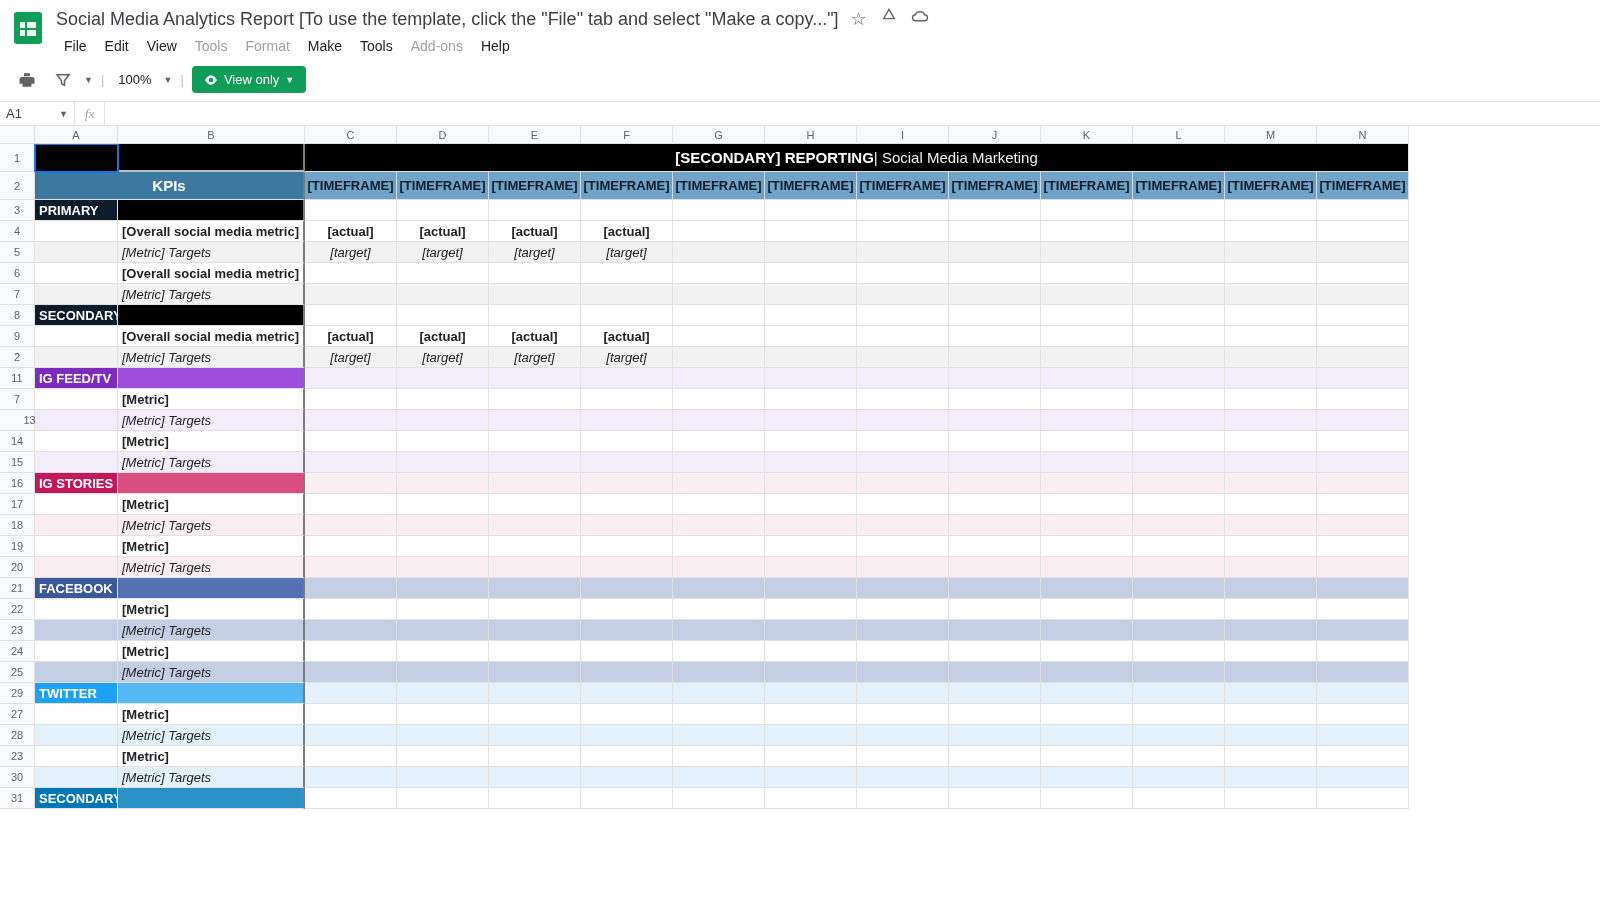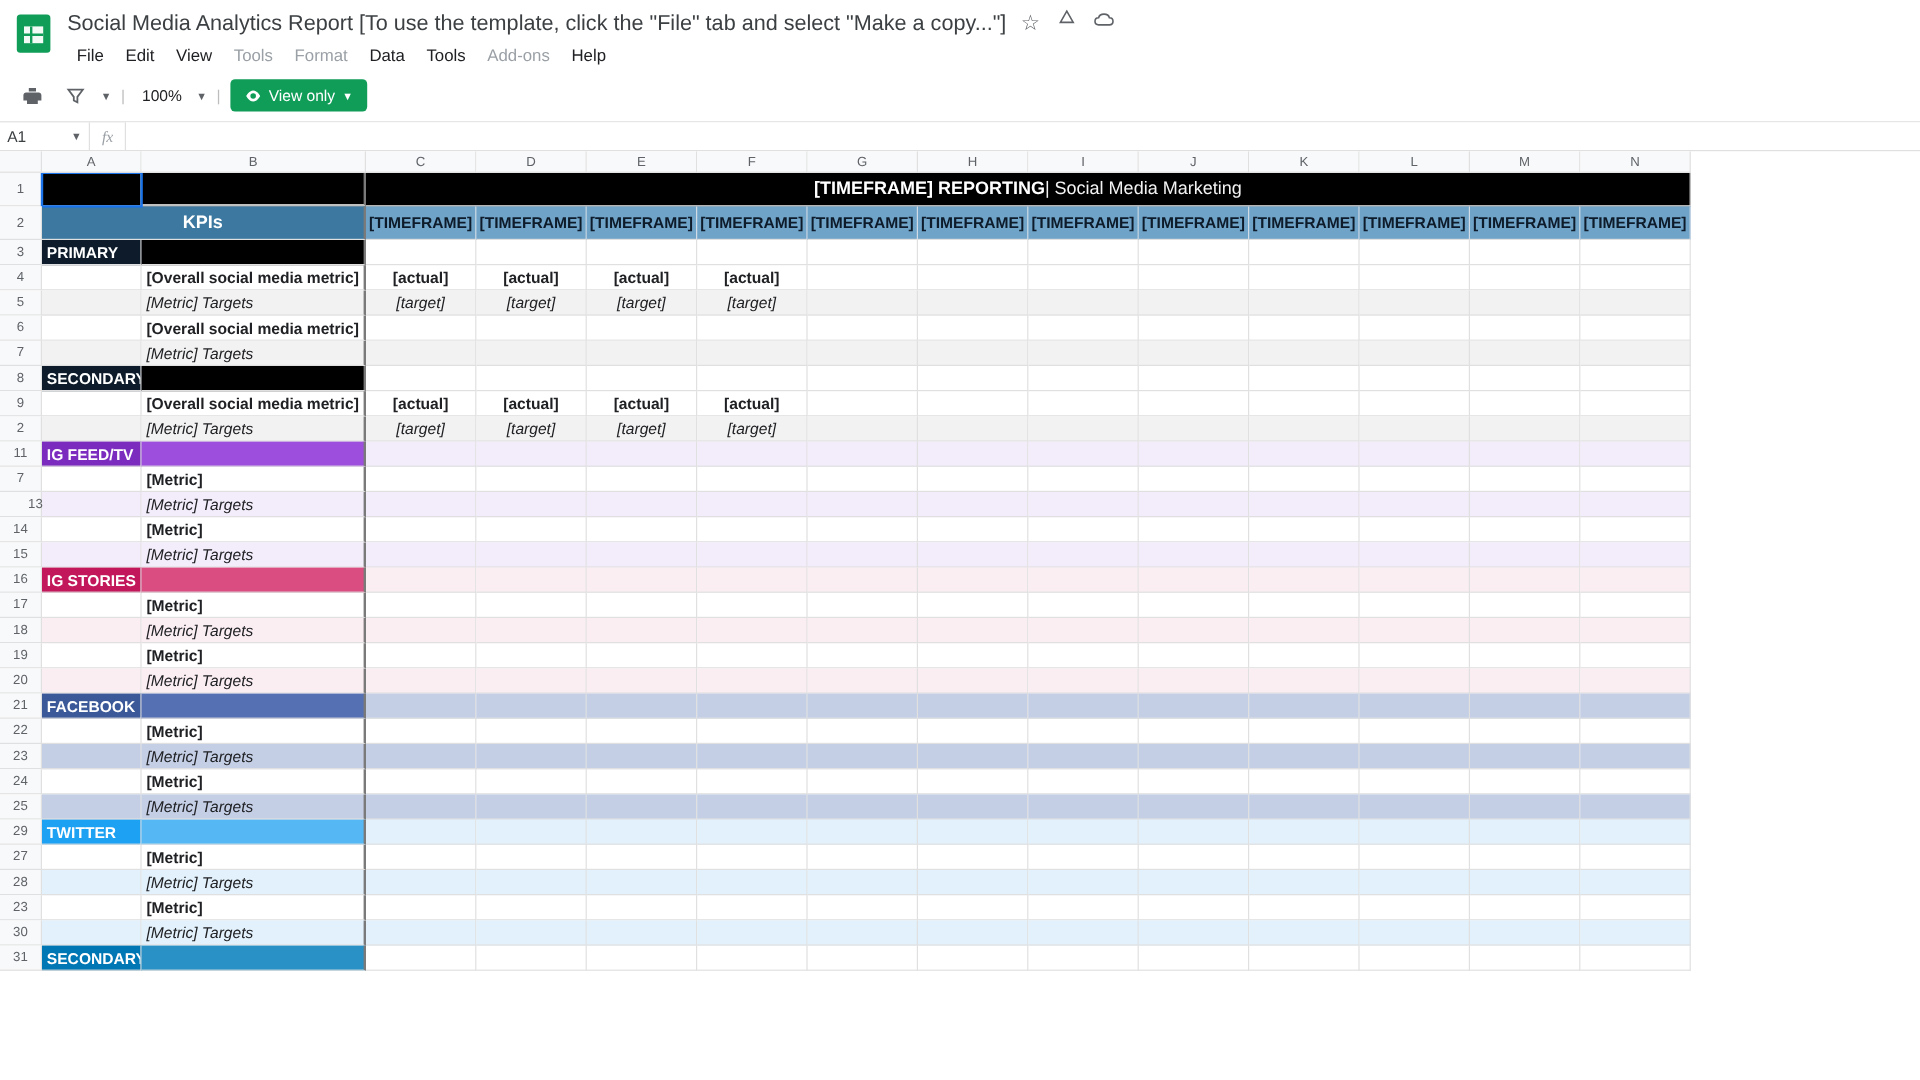--- a/index.html
+++ b/index.html
@@ -101,21 +101,21 @@
               <path d="M6 14 Q2 14 2 10 Q2 6 6 6 Q7 2 12 2 Q17 2 18 6 Q22 6 22 10 Q22 14 18 14 Z" fill="none" stroke="#5f6368" stroke-width="1.8"></path>
             </svg></span>
       </div>
     </div>
     <div class="menu-bar" id="menu-bar">
         <div class="menu-item">File</div>
         <div class="menu-item">Edit</div>
         <div class="menu-item">View</div>
         <div class="menu-item disabled">Tools</div>
         <div class="menu-item disabled">Format</div>
-        <div class="menu-item">Data</div>
+        <div class="menu-item">Make</div>
         <div class="menu-item">Tools</div>
         <div class="menu-item disabled">Add-ons</div>
         <div class="menu-item">Help</div>
       </div>
   </div>
 </div>
 
 <div class="toolbar">
   <div class="tb-icon">
     <svg viewBox="0 0 24 24" fill="#5f6368">
@@ -168,21 +168,21 @@
       <div class="col-h" style="height: 18px;">I</div>
       <div class="col-h" style="height: 18px;">J</div>
       <div class="col-h" style="height: 18px;">K</div>
       <div class="col-h" style="height: 18px;">L</div>
       <div class="col-h" style="height: 18px;">M</div>
       <div class="col-h" style="height: 18px;">N</div>
       <div class="row-h" style="height: 28px;">1</div>
       <div class="cell row-title black selected-cell" style="height: 28px;"></div>
       <div class="cell row-title black thick-bottom" style="height: 28px; border-right: 2px solid rgb(122, 122, 122);"></div>
       <div class="cell row-title black center bold big-font" style="grid-column: 4 / span 12; height: 28px; justify-content: center;">
-        <span style="font-weight: 700;">[TIMEFRAME] REPORTING</span>
+        <span style="font-weight: 700;">[SECONDARY] REPORTING</span>
         <span style="font-weight: 400; opacity: 0.95;"> | Social Media Marketing</span>
       </div>
       <div class="row-h" style="height: 28px;">2</div>
       <div class="cell row-kpi-a center big-font" style="grid-column: 2 / span 2; height: 28px; border-right: 2px solid rgb(122, 122, 122);">KPIs</div>
       <div class="cell row-tf-header" style="height: 28px;">[TIMEFRAME]</div>
       <div class="cell row-tf-header" style="height: 28px;">[TIMEFRAME]</div>
       <div class="cell row-tf-header" style="height: 28px;">[TIMEFRAME]</div>
       <div class="cell row-tf-header" style="height: 28px;">[TIMEFRAME]</div>
       <div class="cell row-tf-header" style="height: 28px;">[TIMEFRAME]</div>
       <div class="cell row-tf-header" style="height: 28px;">[TIMEFRAME]</div>

